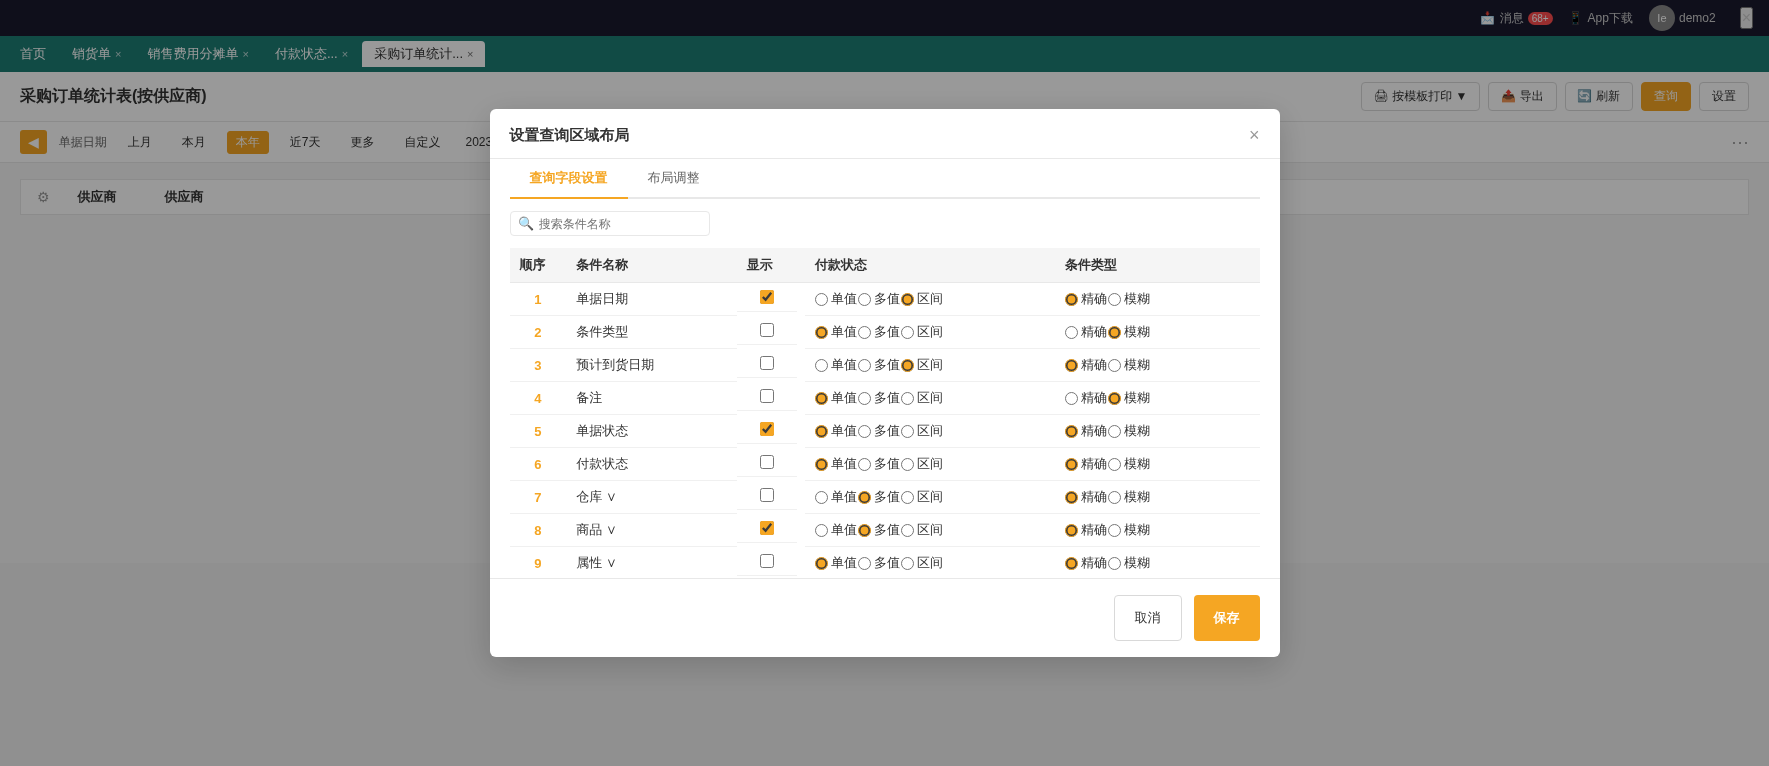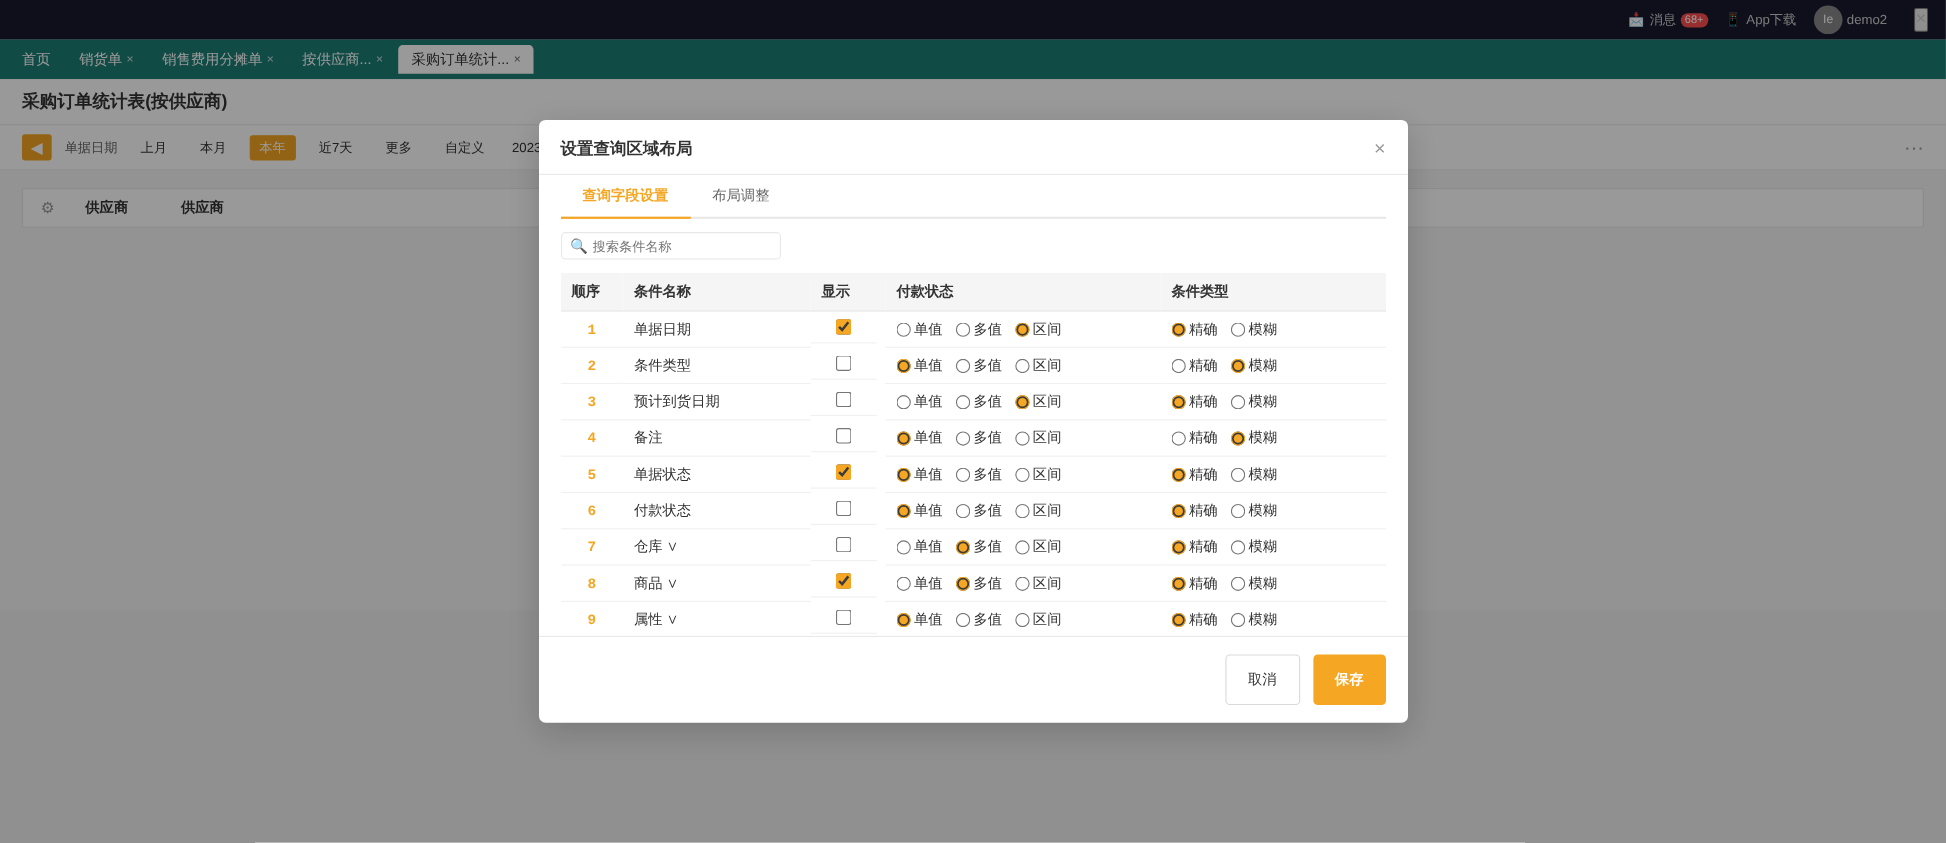--- a/index.html
+++ b/index.html
@@ -211,28 +211,28 @@
       font-weight: bold;
       border-bottom: 1px solid #e8e8e8;
       color: #333;
     }
     .config-table td {
       padding: 7px 10px;
       border-bottom: 1px solid #f0f0f0;
       vertical-align: middle;
     }
 
-    .col-order { width: 50px; text-align: center; color: #f5a623; font-weight: bold; font-family: Liberation Mono, monospace; }
+    .col-order { width: 50px; text-align: center; color: #f5a623; font-weight: bold; }
     .col-name { width: 150px; }
     .col-display { width: 60px; text-align: center; }
     .col-type { width: 220px; }
     .col-match { width: 180px; }
 
     
-    .radio-group { display: flex; align-items: center; gap: 12px; }
+    .radio-group { display: flex; align-items: center; gap: 1px; }
     .radio-item { display: flex; align-items: center; gap: 3px; cursor: pointer; }
     .radio-item input[type="radio"] { accent-color: #f5a623; cursor: pointer; }
     .checkbox-item { display: flex; align-items: center; justify-content: center; }
     .checkbox-item input[type="checkbox"] { accent-color: #f5a623; width: 14px; height: 14px; cursor: pointer; }
 
     .scroll-body { overflow-y: auto; max-height: 330px; }
 
     
     .btn-cancel { padding: 7px 20px; border: 1px solid #d9d9d9; background: #fff; color: #333; border-radius: 4px; cursor: pointer; font-size: 13px; }
     .btn-save { padding: 14px 20px; background: #f5a623; color: #fff; border: none; border-radius: 4px; cursor: pointer; font-size: 13px; font-weight: bold; }
@@ -265,31 +265,52 @@
   </div>
   <div class="nav-tab">
     <span>销货单</span>
     <span class="nav-tab-close">×</span>
   </div>
   <div class="nav-tab">
     <span>销售费用分摊单</span>
     <span class="nav-tab-close">×</span>
   </div>
   <div class="nav-tab">
-    <span>按供应商...</span>
+    <span>付款状态...</span>
     <span class="nav-tab-close">×</span>
   </div>
   <div class="nav-tab active">
     <span>采购订单统计...</span>
     <span class="nav-tab-close">×</span>
   </div>
 </div>
 
 <div class="page-header">
   <div class="page-title">采购订单统计表(按供应商)</div>
+  <div class="header-actions">
+    <button class="btn btn-default">
+      <span>🖨</span>
+      <span>按模板打印</span>
+      <span>▼</span>
+    </button>
+    <button class="btn btn-default">
+      <span>📤</span>
+      <span>导出</span>
+    </button>
+    <button class="btn btn-default">
+      <span>🔄</span>
+      <span>刷新</span>
+    </button>
+    <button class="btn btn-primary">
+      <span>查询</span>
+    </button>
+    <button class="btn btn-default">
+      <span>设置</span>
+    </button>
+  </div>
 </div>
 
 <div class="toolbar">
   <button class="toolbar-toggle">◀</button>
   <span class="filter-label">单据日期</span>
   <button class="filter-btn">上月</button>
   <button class="filter-btn">本月</button>
   <button class="filter-btn active">本年</button>
   <button class="filter-btn">近7天</button>
   <button class="filter-btn">更多</button>

